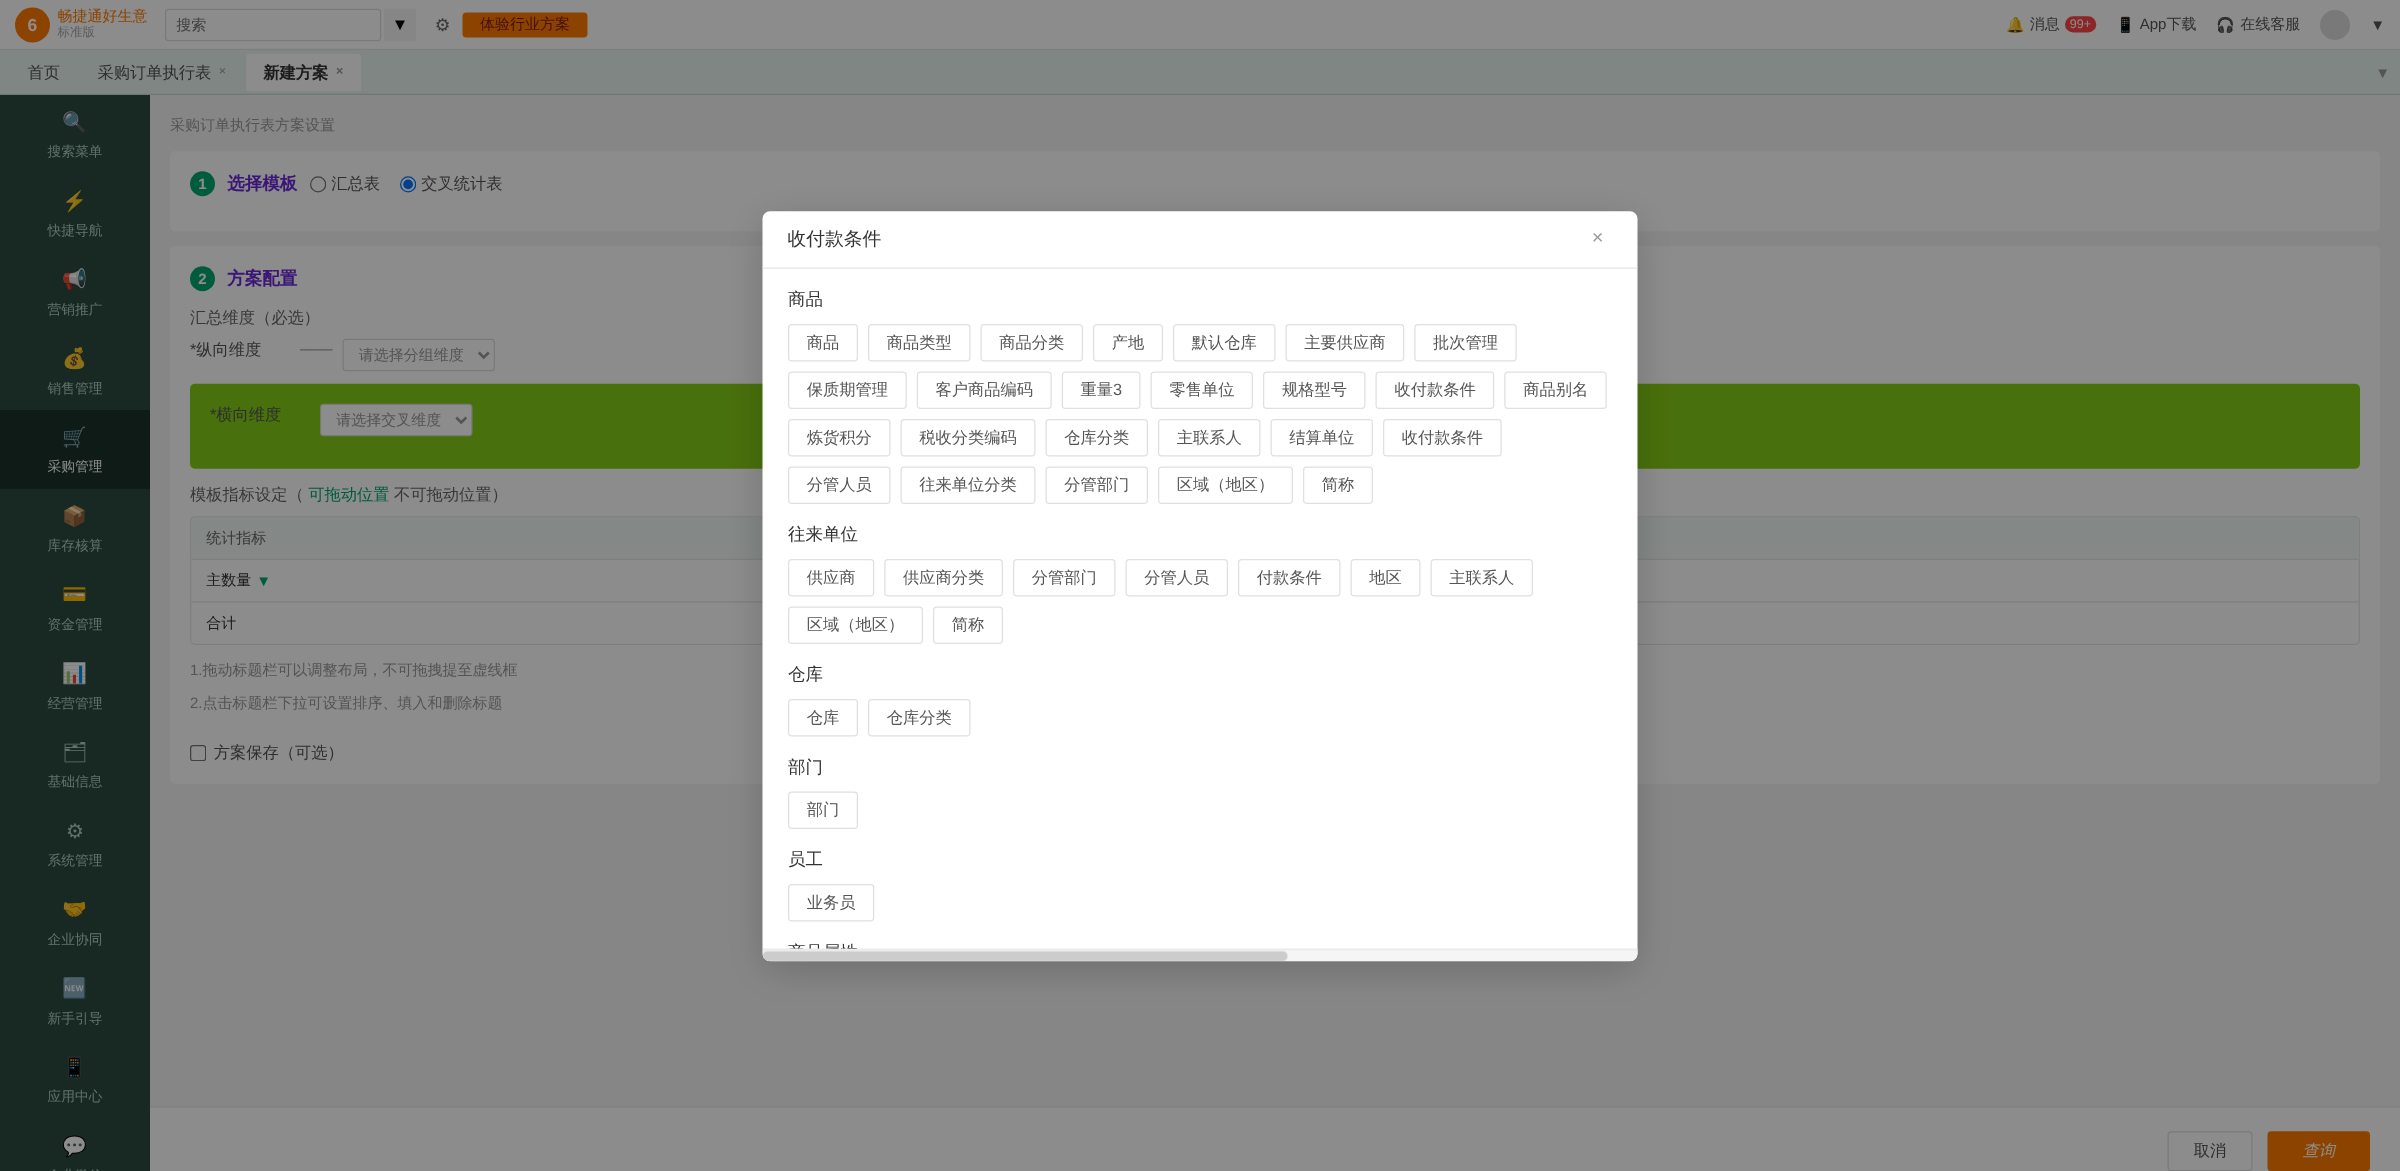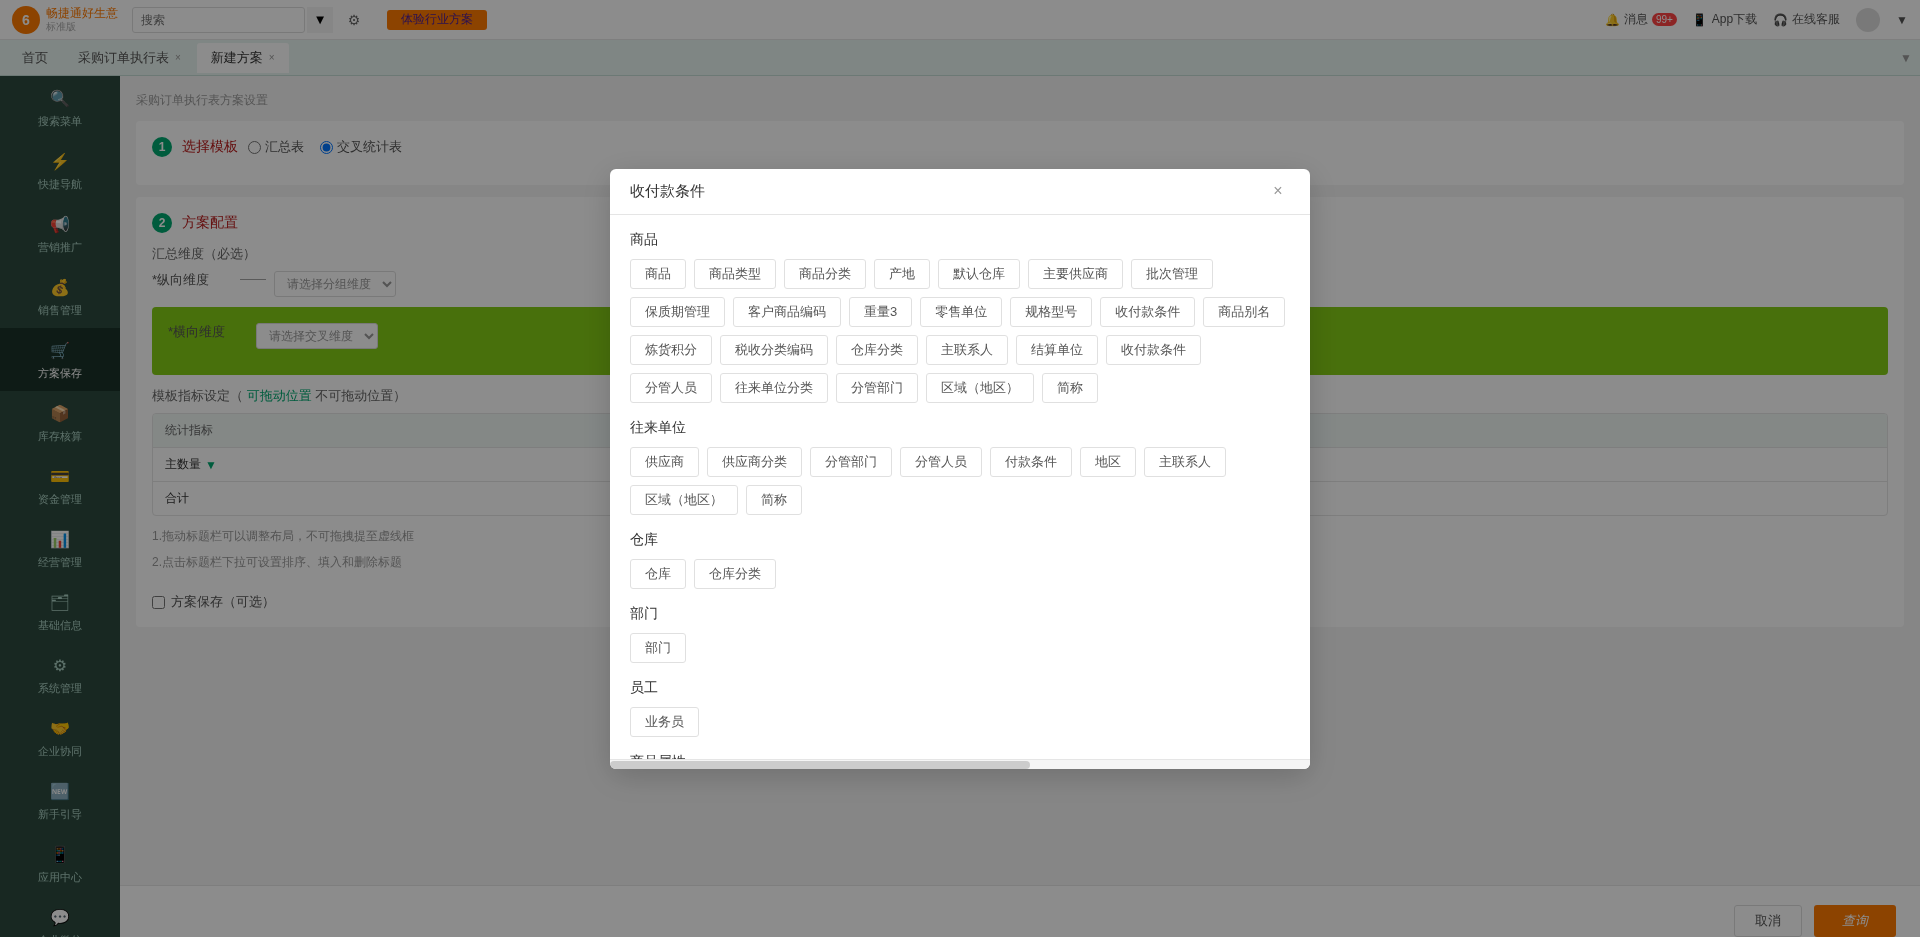--- a/index.html
+++ b/index.html
@@ -56,25 +56,25 @@
       width: 26px;
       height: 26px;
       display: flex;
       align-items: center;
       justify-content: center;
       cursor: pointer;
       color: #666;
       font-size: 14px;
     }
     .header-try-btn {
-      margin-left: 20px;
+      margin-left: 3px;
       height: 20px;
       padding: 0 14px;
       background: #ff7a00;
-      color: #4c1d95;
+      color: #7f1d1d;
       border: none;
       border-radius: 3px;
       cursor: pointer;
       font-size: 12px;
     }
     .header-right {
       margin-left: auto;
       display: flex;
       align-items: center;
       gap: 16px;
@@ -121,21 +121,21 @@
       gap: 6px;
       font-size: 13px;
       cursor: pointer;
       border-radius: 3px 3px 0 0;
       color: #555;
       background: transparent;
     }
     .tab-item.active {
       background: #fff;
       color: #333;
-      font-weight: 400;
+      font-weight: 700;
     }
     .tab-close {
       font-size: 10px;
       color: #999;
       cursor: pointer;
     }
 
     
     .main-layout {
       display: flex;
@@ -209,21 +209,21 @@
       background: #00a870;
       color: #fff;
       border-radius: 50%;
       display: flex;
       align-items: center;
       justify-content: center;
       font-size: 12px;
       font-weight: bold;
       flex-shrink: 0;
     }
-    .step-title { font-size: 14px; font-weight: 400; color: #b91c1c; }
+    .step-title { font-size: 14px; font-weight: 700; color: #6d28d9; }
     .radio-group { display: flex; gap: 16px; align-items: center; }
     .radio-item { display: flex; align-items: center; gap: 4px; font-size: 13px; color: #555; cursor: pointer; }
 
     .form-label { font-size: 13px; color: #666; margin-bottom: 8px; }
 
     .row-label {
       display: flex;
       align-items: flex-start;
       gap: 8px;
       margin-bottom: 10px;
@@ -462,21 +462,21 @@
         <div class="sidebar-item">
           <div class="sidebar-icon">📢</div>
     <div class="sidebar-label">营销推广</div>
         </div>
         <div class="sidebar-item">
           <div class="sidebar-icon">💰</div>
     <div class="sidebar-label">销售管理</div>
         </div>
         <div class="sidebar-item active">
           <div class="sidebar-icon">🛒</div>
-    <div class="sidebar-label">方案保存</div>
+    <div class="sidebar-label">采购管理</div>
         </div>
         <div class="sidebar-item">
           <div class="sidebar-icon">📦</div>
     <div class="sidebar-label">库存核算</div>
         </div>
         <div class="sidebar-item">
           <div class="sidebar-icon">💳</div>
     <div class="sidebar-label">资金管理</div>
         </div>
         <div class="sidebar-item">

